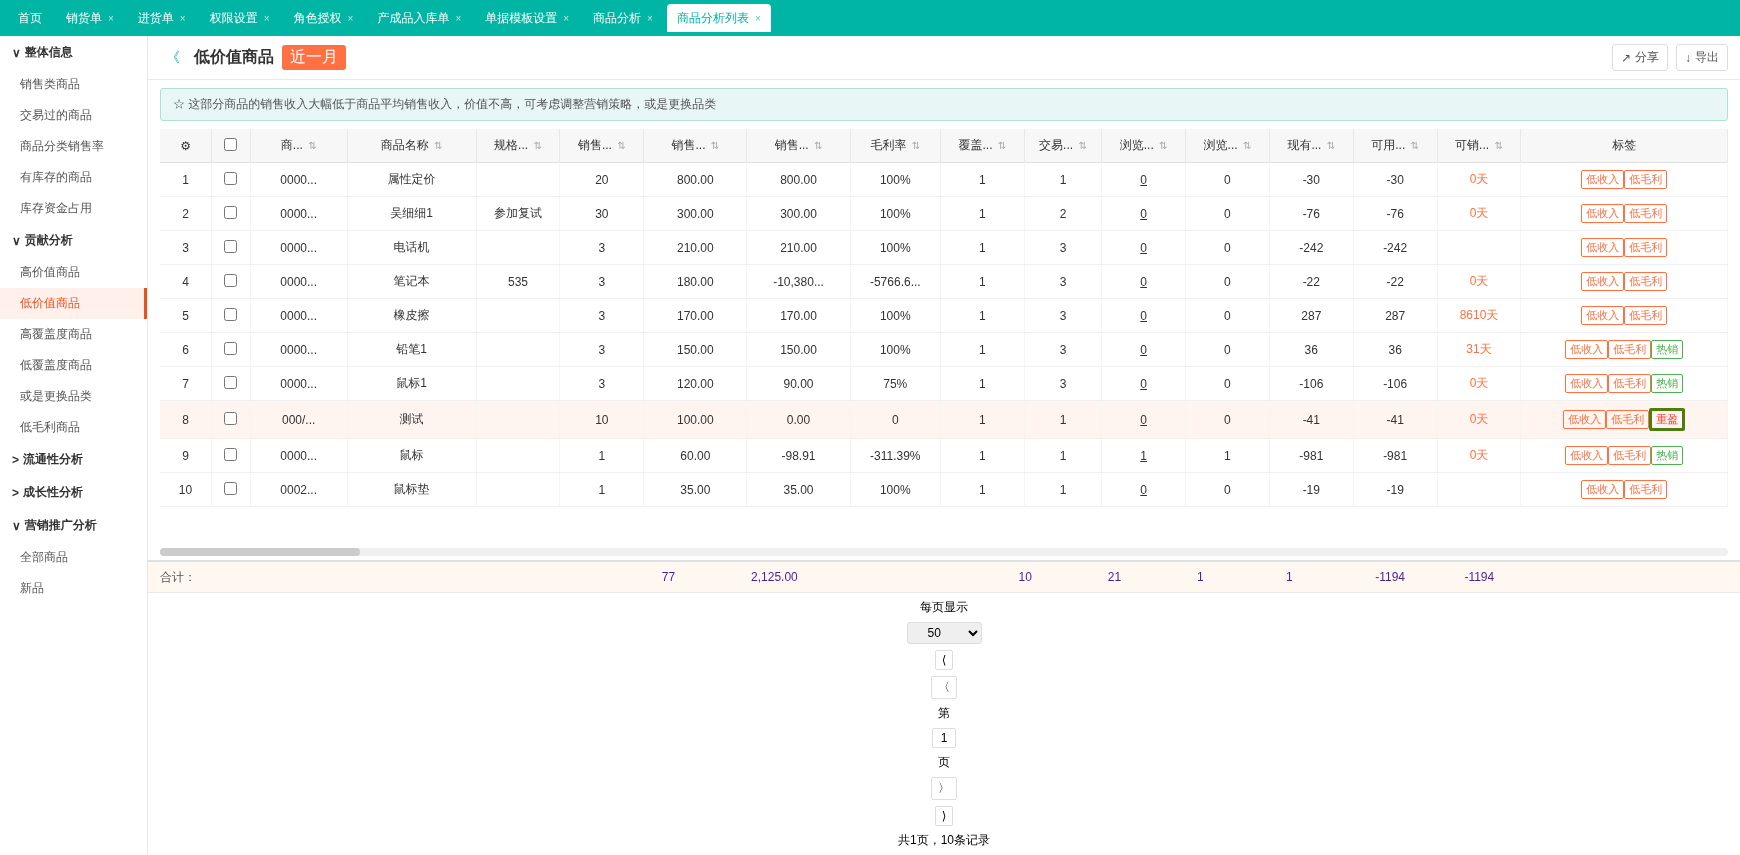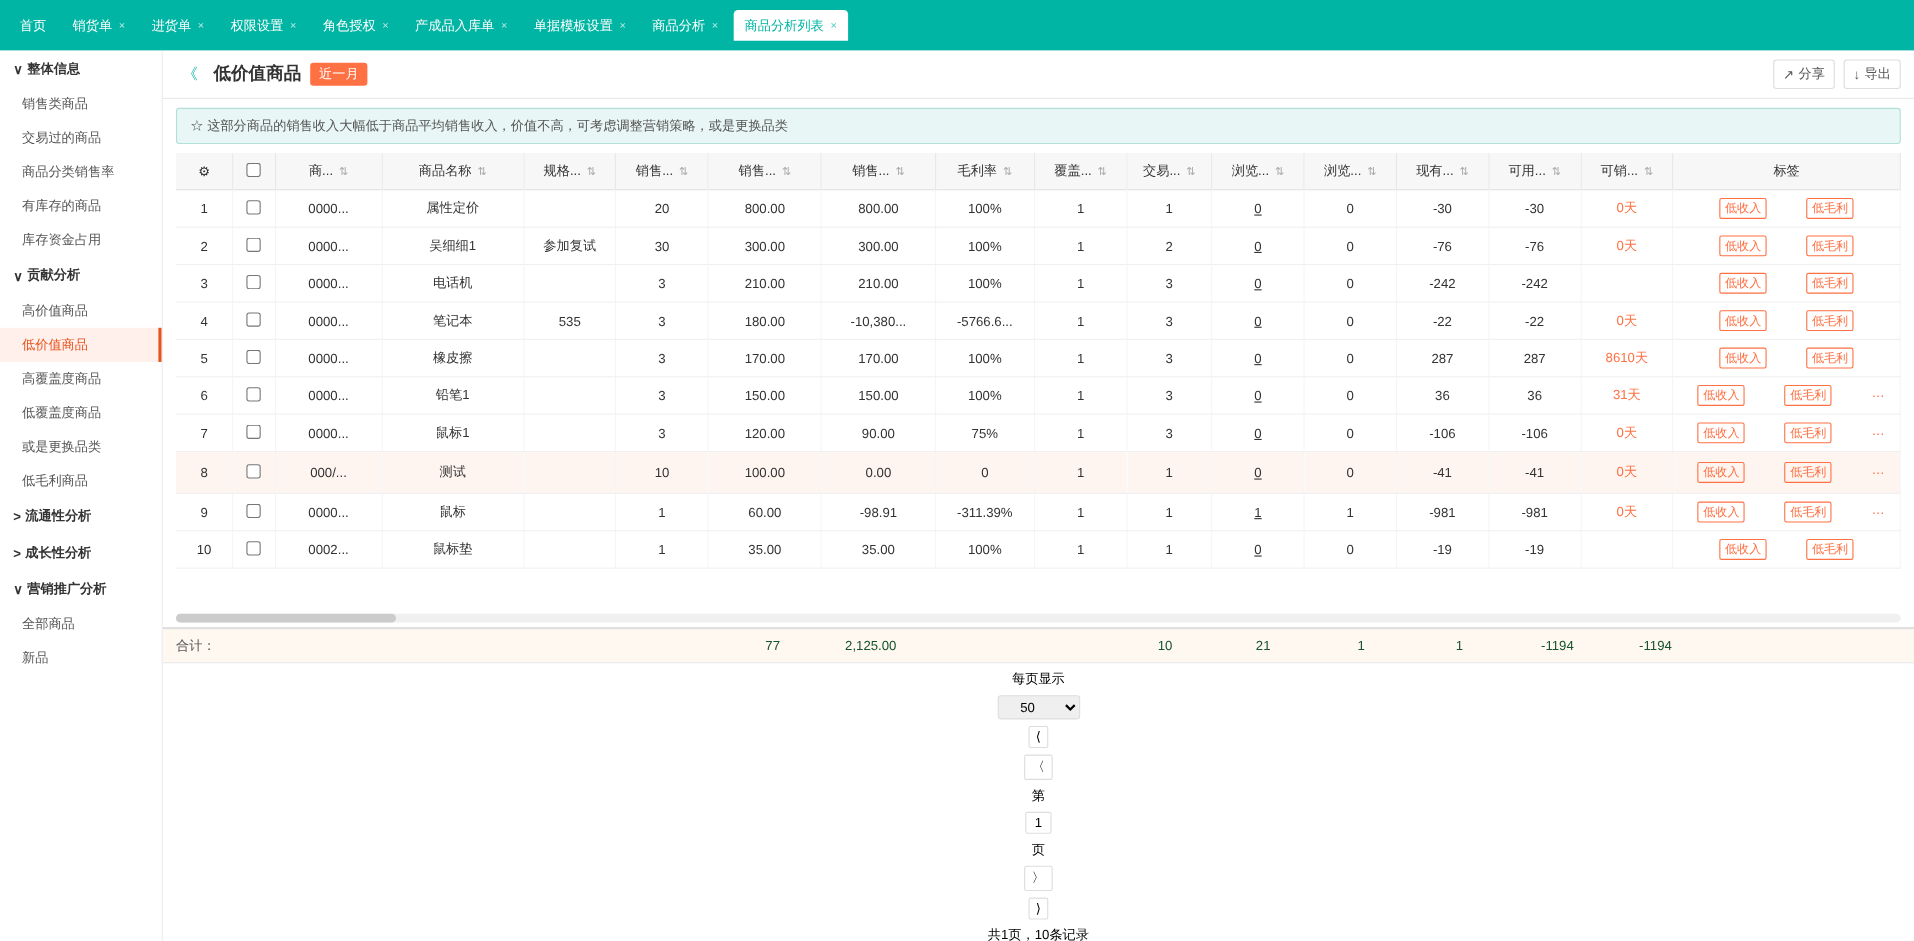--- a/index.html
+++ b/index.html
@@ -1,21 +1,21 @@
 <!DOCTYPE html>
 <html><head>
   <meta charset="utf-8">
   <style>
     * { box-sizing: border-box; margin: 0; padding: 0; font-family: 'Microsoft YaHei', Arial, sans-serif; font-size: 12px; }
     body { background: #f5f5f5; width: 1740px; min-height: 855px; overflow-x: hidden; }
 
     
     .top-nav {
       background: #00b5a3;
-      height: 46px;
+      height: 36px;
       display: flex;
       align-items: center;
       padding: 16px 8px;
       gap: 4px;
     }
     .nav-item {
       color: #fff;
       padding: 4px 10px;
       cursor: pointer;
       border-radius: 3px;
@@ -82,21 +82,21 @@
       font-weight: bold;
       color: #333;
     }
     .filter-btn {
       background: #ff7043;
       color: #fff;
       border: none;
       border-radius: 3px;
       padding: 2px 8px;
       cursor: pointer;
-      font-size: 12px;
+      font-size: 16px;
     }
     .search-box {
       flex: 1;
       display: flex;
       align-items: center;
       border: 1px solid #ddd;
       border-radius: 3px;
       padding: 3px 8px;
       max-width: 280px;
       gap: 4px;
@@ -188,21 +188,21 @@
       text-overflow: ellipsis;
       color: #333;
     }
     tr.highlighted td { background: #fff5f0; }
 
     .tag {
       display: inline-block;
       padding: 1px 4px;
       border-radius: 2px;
       font-size: 11px;
-      margin: 0 18px;
+      margin: 0 0;
     }
     .tag-orange { color: #ff7043; border: 1px solid #ff7043; }
     .tag-red { color: #f44336; border: 3px solid #4d7c0f; }
     .tag-green { color: #4caf50; border: 1px solid #4caf50; }
 
     .days-badge { color: #ff7043; }
     .link-underline { text-decoration: underline; color: #333; cursor: pointer; }
 
     
     .table-footer {
@@ -210,23 +210,23 @@
       padding: 6px 12px;
       background: #fff8f0;
       display: flex;
       align-items: center;
       flex-shrink: 0;
     }
     .footer-label { color: #555; margin-right: 16px; }
     .footer-values { display: flex; gap: 0; flex: 1; }
     .footer-cell {
       flex: 1;
-      text-align: center;
+      text-align: left;
       padding: 2px 4px;
-      color: #14532d;
+      color: #4c1d95;
     }
 
     
     .pagination {
       display: flex;
       align-items: center;
       justify-content: flex-end;
       padding: 6px 12px;
       border-top: 1px solid #e8e8e8;
       gap: 6px;

